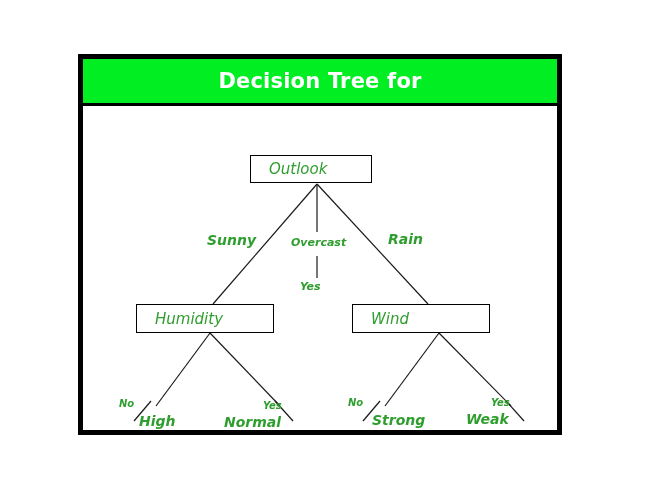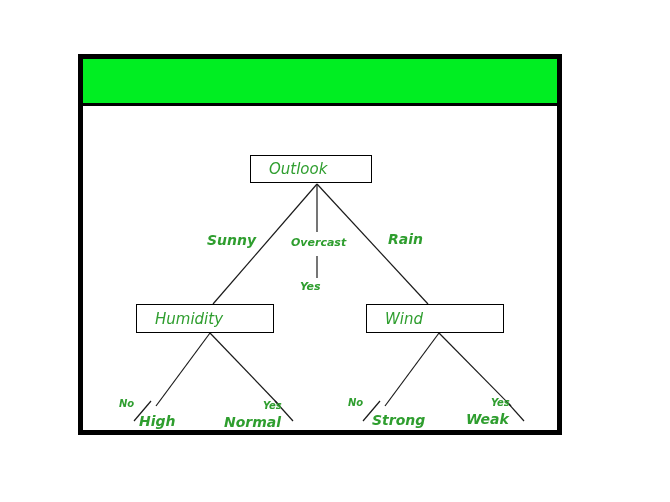--- a/index.html
+++ b/index.html
@@ -110,20 +110,21 @@
   .leaf-label.small { font-size: 11px; }
 </style>
 </head>
 <body>
 
 <div id="canvas">
 
   <div id="slide-frame">
 
     <div id="title-banner">
+      <span class="title-main">Decision Tree for</span>
     </div>
 
     <div id="tree-area">
 
       <svg id="edge-layer" viewBox="0 0 474 324">
 
         <line x1="234" y1="78" x2="130" y2="198" stroke="#1a1a1a" stroke-width="1.2"></line>
         <line x1="234" y1="78" x2="234" y2="126" stroke="#1a1a1a" stroke-width="1.2"></line>
         <line x1="234" y1="78" x2="345" y2="198" stroke="#1a1a1a" stroke-width="1.2"></line>
 
@@ -133,21 +134,21 @@
         <line x1="127" y1="227" x2="197" y2="300" stroke="#1a1a1a" stroke-width="1.2"></line>
 
         <line x1="356" y1="227" x2="302" y2="300" stroke="#1a1a1a" stroke-width="1.2"></line>
         <line x1="356" y1="227" x2="428" y2="300" stroke="#1a1a1a" stroke-width="1.2"></line>
       </svg>
 
       <div class="node-box" style="left:167px; top:49px; width:122px; height:28px;">Outlook</div>
 
       <div class="node-box" style="left:53px; top:198px; width:138px; height:29px;">Humidity</div>
 
-      <div class="node-box" style="left:283px; top:198px; width:138px; height:29px;">Wind</div>
+      <div class="node-box" style="left:269px; top:198px; width:138px; height:29px;">Wind</div>
 
       <div class="edge-label" style="left:124px; top:126px;">Sunny</div>
 
       <div class="edge-label small" style="left:208px; top:130px;">Overcast</div>
 
       <div class="edge-label" style="left:305px; top:125px;">Rain</div>
 
       <div class="leaf-label small" style="left:217px; top:174px;">Yes</div>
 
       <div class="edge-label" style="left:56px; top:307px;">High</div>

